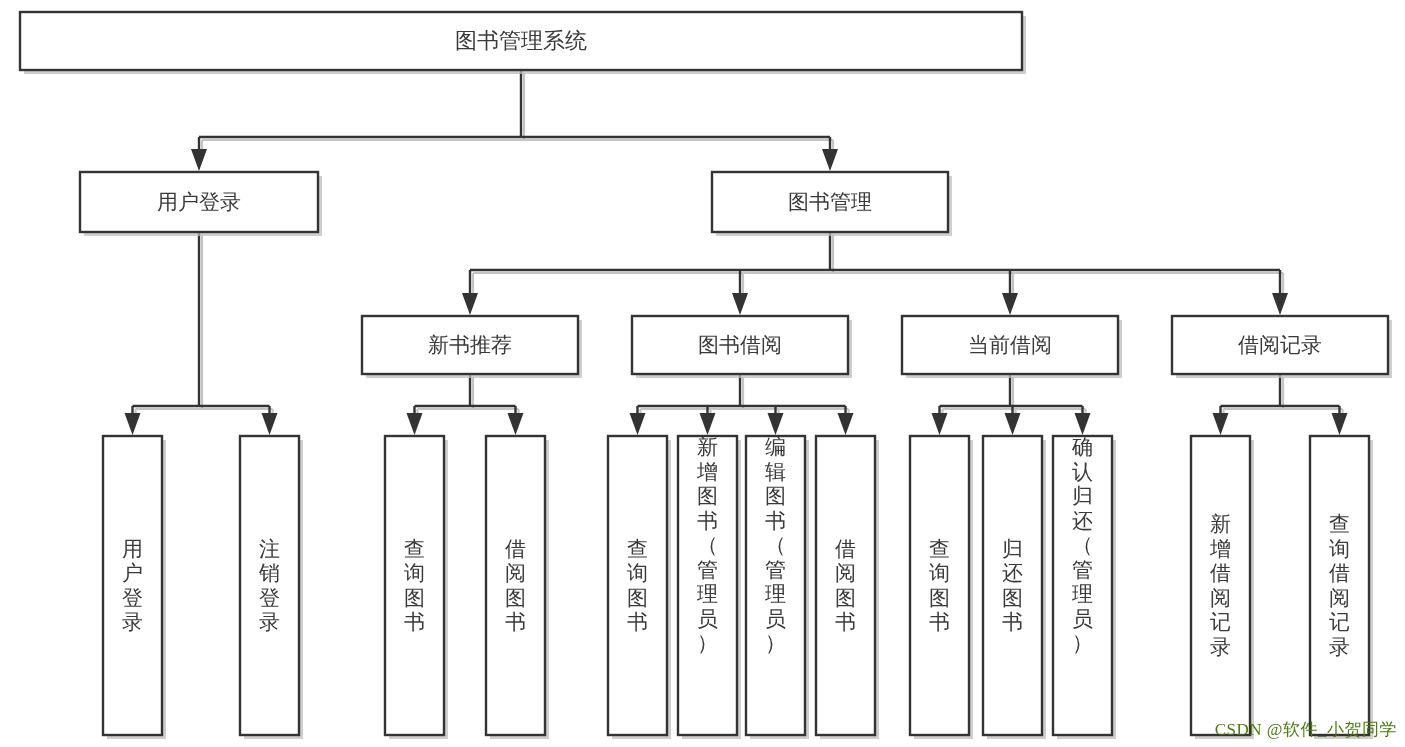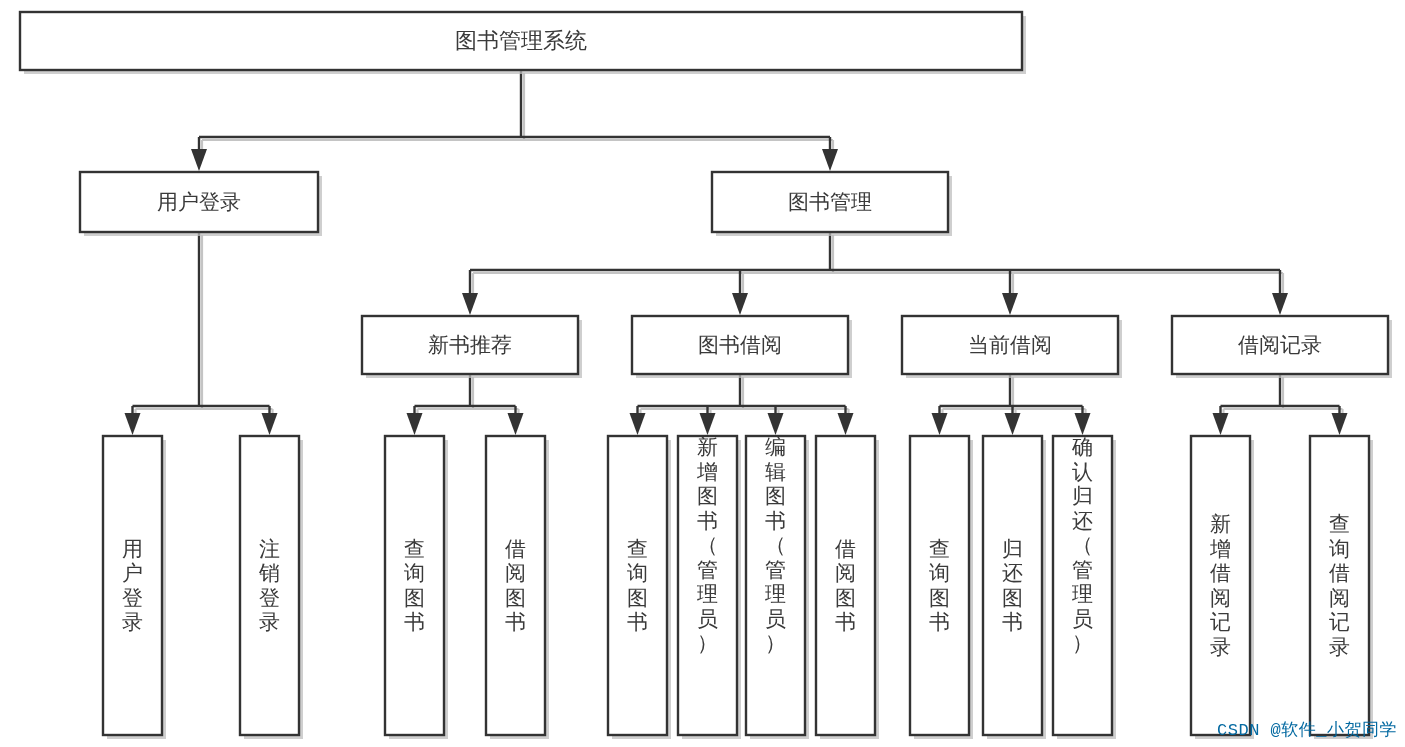--- a/index.html
+++ b/index.html
@@ -63,23 +63,23 @@
   .leaf-label {
     font-family: "Liberation Sans", "DejaVu Sans", sans-serif;
     fill: #3a3a3a;
     font-size: 21px;
     text-anchor: middle;
   }
   .watermark {
     position: absolute;
     right: 8px;
     bottom: 6px;
-    font-family: Liberation Mono, monospace;
+    font-family: Liberation Serif, serif;
     font-size: 17px;
-    color: #0369a1;
+    color: #4d7c0f;
     letter-spacing: 0.5px;
     white-space: nowrap;
     user-select: none;
   }
 </style>
 </head>
 <body>
 
 <div id="diagram-root">
   <svg id="flow" viewBox="0 0 1405 747" xmlns="http://www.w3.org/2000/svg">

